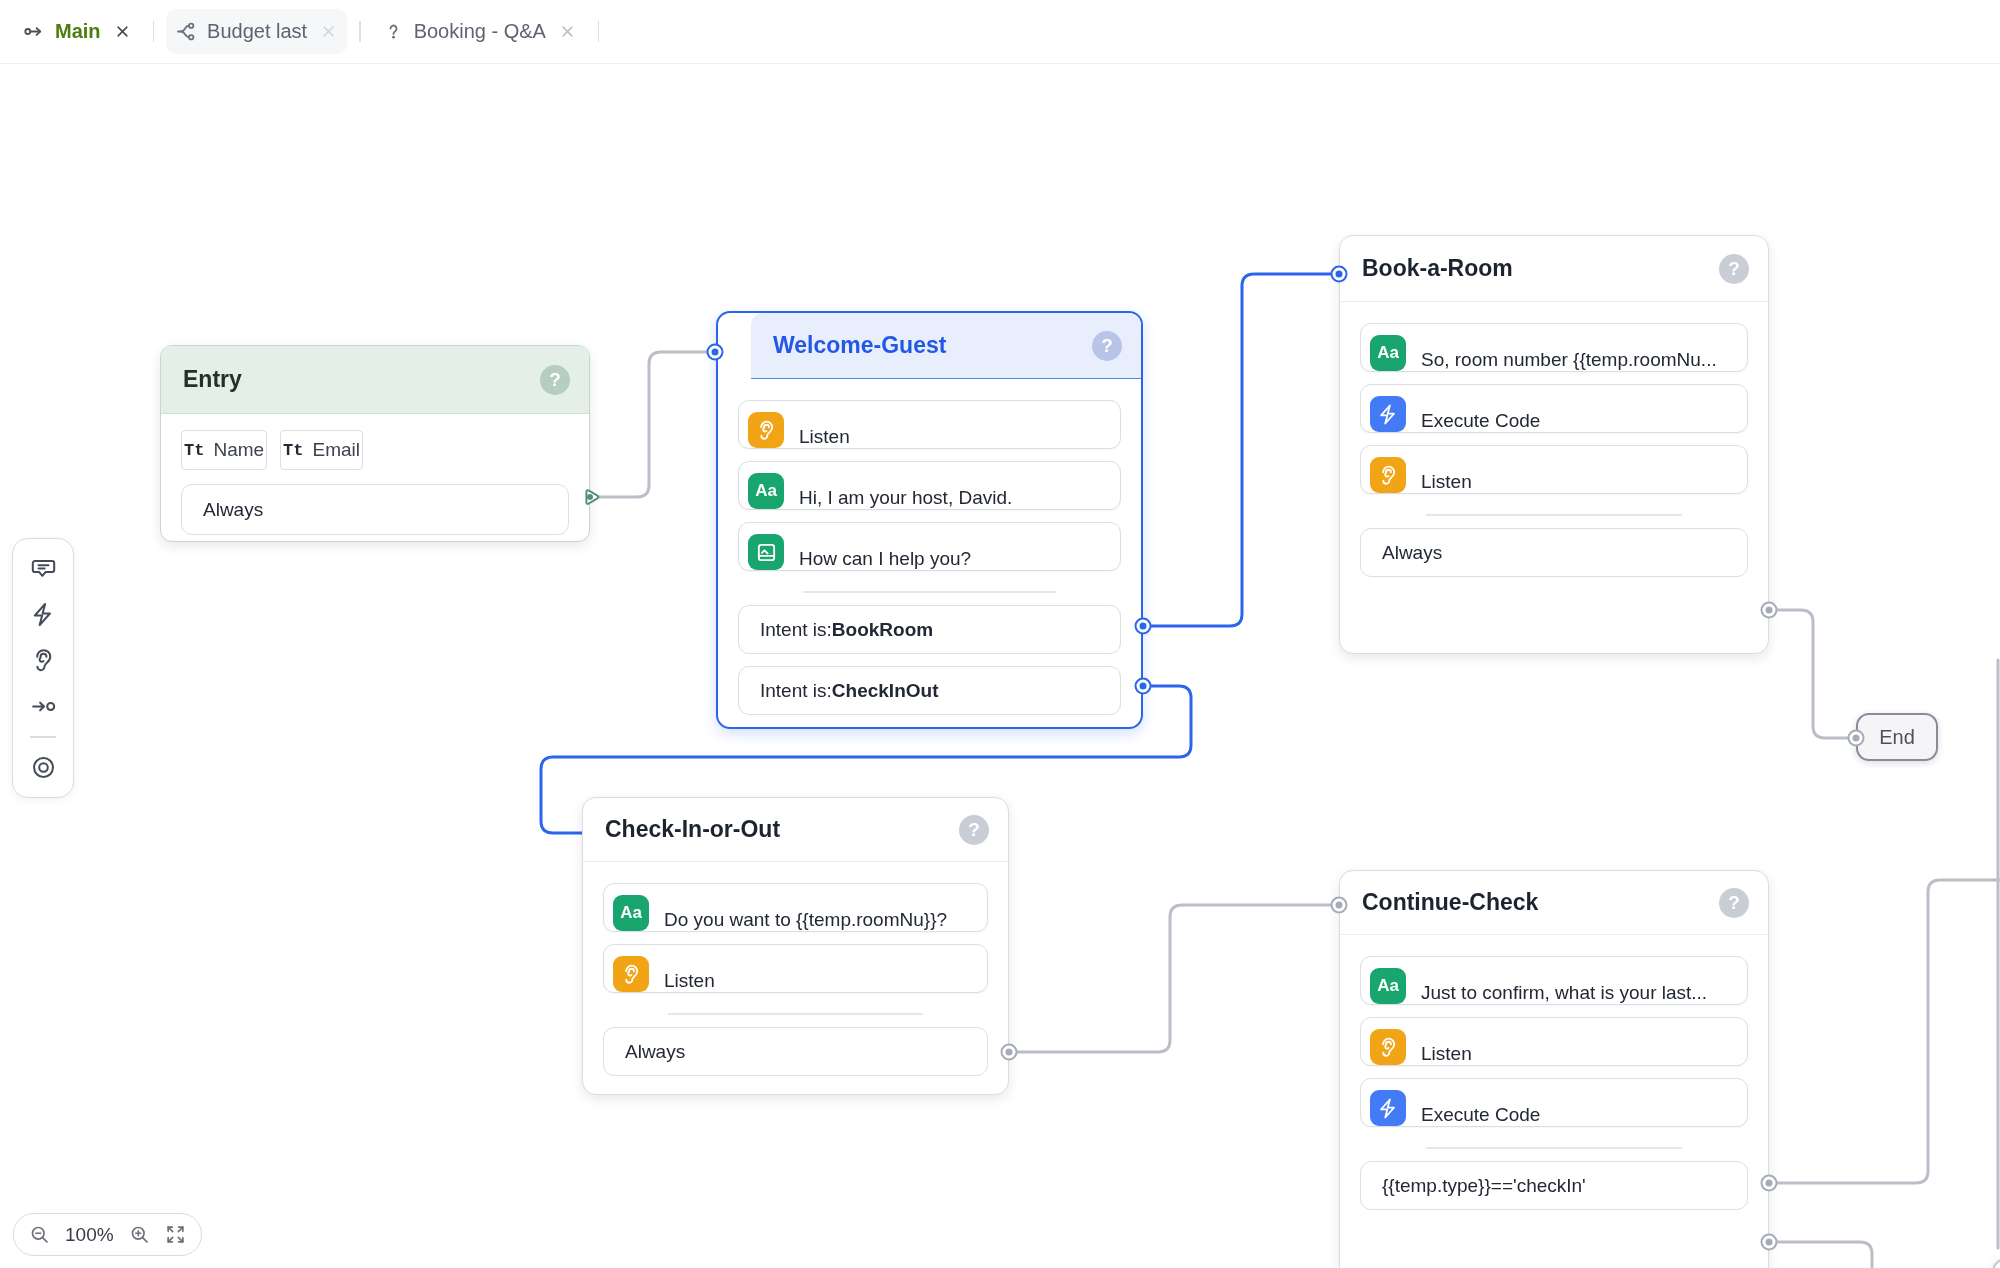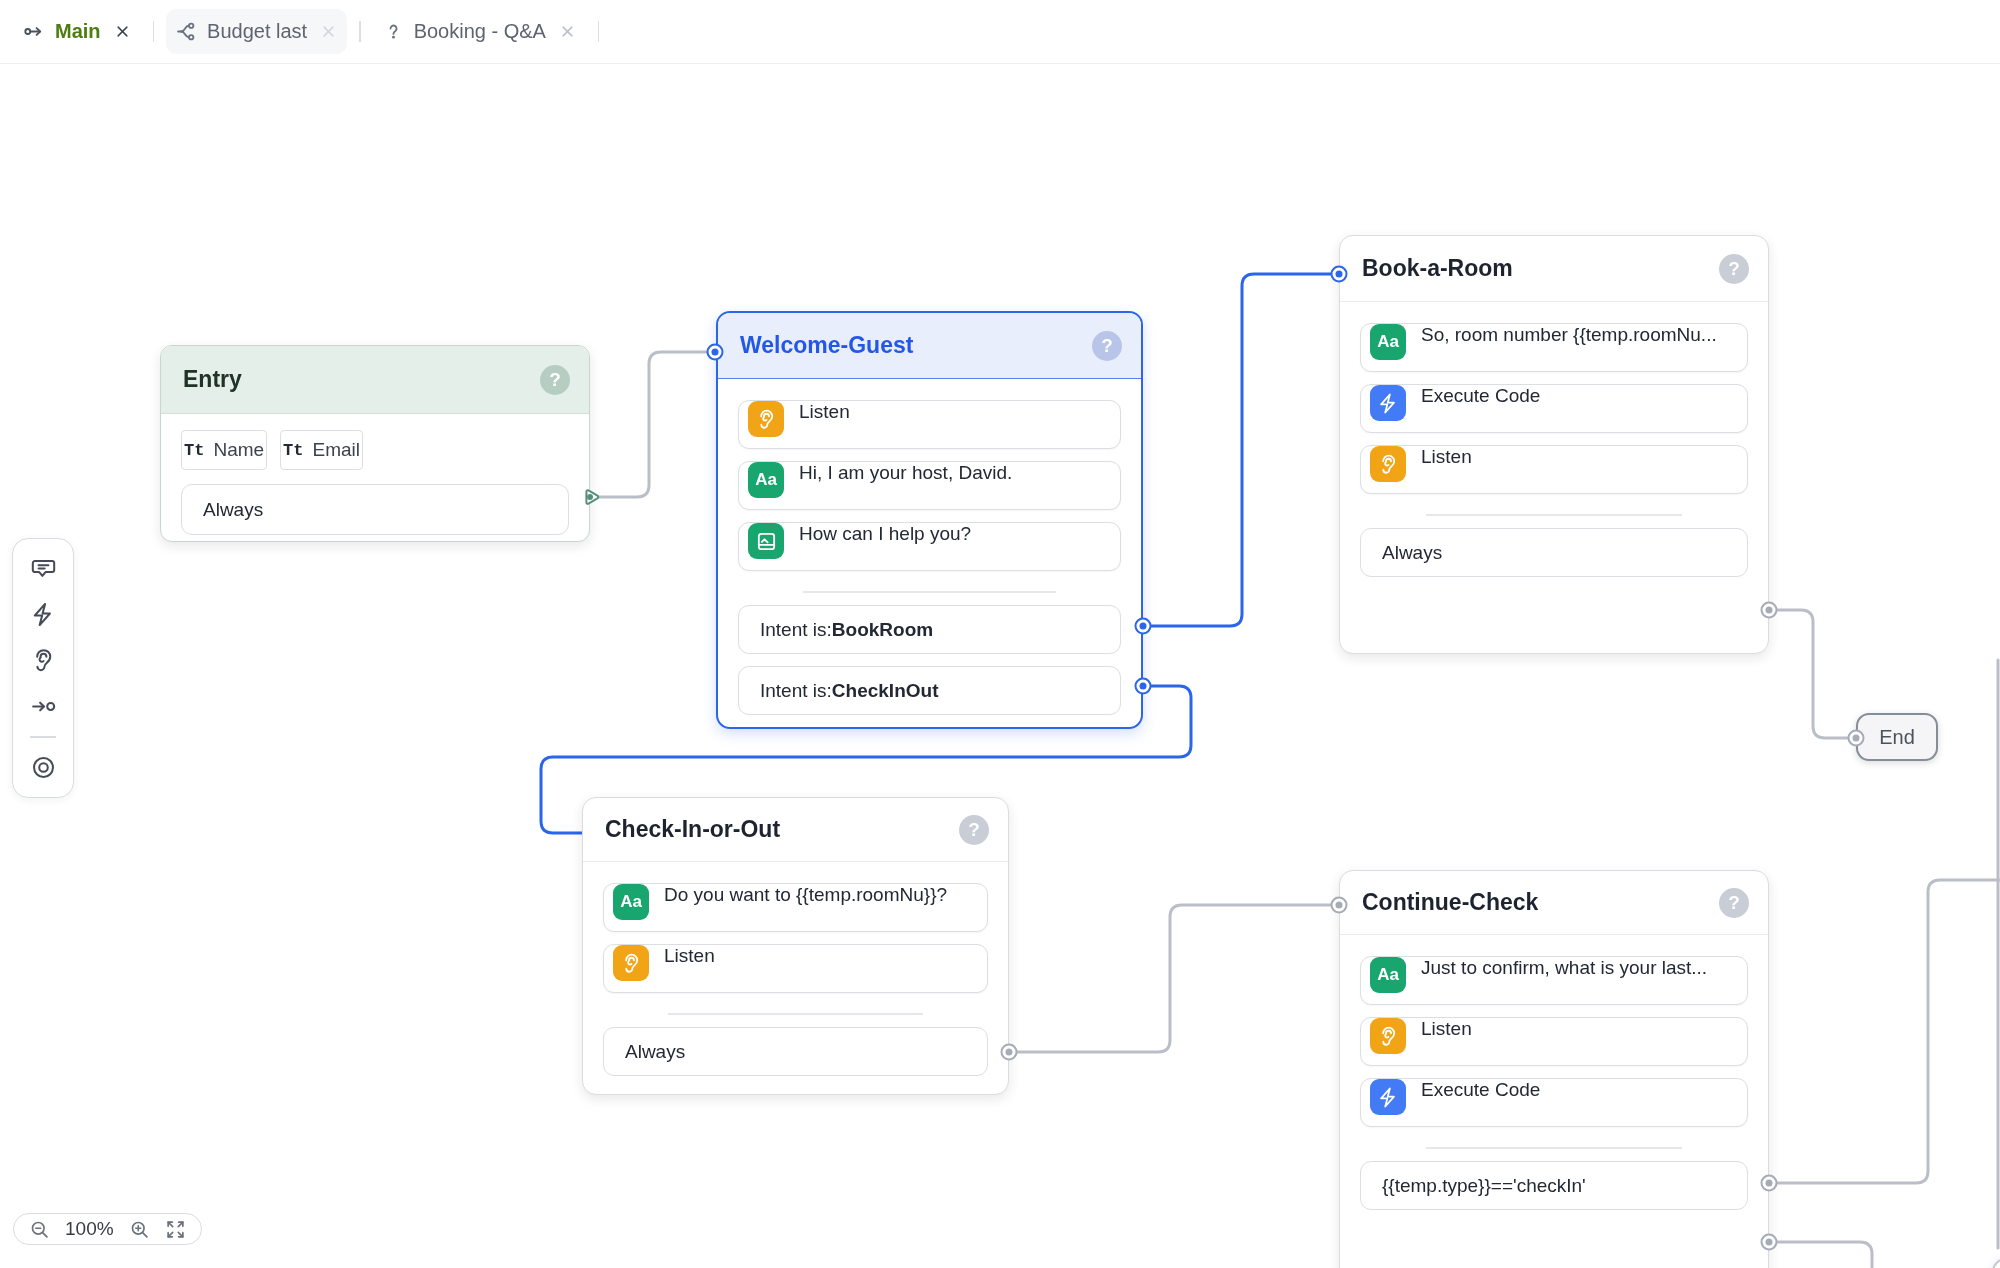--- a/index.html
+++ b/index.html
@@ -36,21 +36,21 @@
   .help{position:absolute;right:19px;top:50%;transform:translateY(-50%);width:30px;height:30px;
         border-radius:50%;background:#c9cdd6;color:#fff;font-size:19px;font-weight:700;
         display:flex;align-items:center;justify-content:center;}
   .entry .help{background:#b6cec2;}
   .selected .help{background:#b9c4e9;}
   .node-body{padding:0 20px;}
   .chips{display:flex;gap:13px;padding-top:16px;}
   .chip{height:38px;border:1.5px solid #dbdee3;border-radius:4px;background:#fff;
         display:flex;align-items:center;gap:9px;padding:0 2px;font-size:19px;color:#3c434f;}
   .chip b{font-family:"Liberation Mono",monospace;font-size:17px;font-weight:700;color:#242a35;}
-  .card{display:flex;align-items:flex-start;gap:15px;height:47px;border:1.5px solid #dbdee3;
+  .card{display:flex;align-items:flex-end;gap:15px;height:47px;border:1.5px solid #dbdee3;
         border-radius:11px;background:#fff;padding:0 9px;margin-top:12px;
         box-shadow:0 1px 2px rgba(25,31,40,.04);font-size:19px;color:#222834;
         white-space:nowrap;overflow:hidden;}
   .tcard{display:flex;align-items:center;height:47px;border:1.5px solid #dbdee3;border-radius:11px;
          background:#fff;padding:0 21px;margin-top:12px;font-size:19px;color:#222834;
          white-space:nowrap;overflow:hidden;}
   .tcard.first{margin-top:14px;height:49px;}
   .tcard b{font-weight:700;}
   .divider{height:2px;background:#e5e7ea;width:66%;margin:20px auto 8px;}
   .icon-sq{width:36px;height:36px;border-radius:9px;flex:0 0 auto;display:flex;align-items:center;
@@ -68,21 +68,21 @@
   .port.gray{border:2.5px solid #a6acb7;} .port.gray i{background:#a6acb7;}
   .port.blue{border:2.5px solid #2a65eb;} .port.blue i{background:#2a65eb;}
   .entryport{position:absolute;z-index:8;transform:translate(-50%,-50%);display:flex;}
   
   #toolbar{position:absolute;left:12px;top:538px;width:62px;background:#fff;z-index:20;
            border:1.5px solid #d9dce1;border-radius:16px;box-shadow:0 2px 8px rgba(25,31,40,.06);
            display:flex;flex-direction:column;align-items:center;padding:16px 0;gap:19px;box-sizing:border-box;}
   .tb{width:27px;height:27px;color:#454c58;display:flex;}
   .tdiv{width:26px;height:2px;background:#d9dce1;margin:-3px 0;}
   
-  #zoompill{position:absolute;left:13px;top:1213px;height:32px;background:#fff;z-index:20;
+  #zoompill{position:absolute;left:13px;top:1213px;height:43px;background:#fff;z-index:20;
             border:1.5px solid #d9dce1;border-radius:21px;display:flex;align-items:center;
             gap:15px;padding:0 15px;box-sizing:border-box;}
   .zicon{width:21px;height:21px;color:#6b7179;display:flex;}
   #zoomlevel{font-size:19px;color:#373d46;}
   svg{display:block;}
 </style>
 </head>
 <body>
 
 <div id="app">
@@ -165,21 +165,21 @@
               <b>Tt</b>
               <span>Email</span>
             </div>
           </div>
           <div class="tcard first">
             <span>Always</span>
           </div>
         </div>
       </div>
       <div class="node selected" style="left: 716px; top: 311px; width: 427px; height: 418px;">
-        <div class="node-header" style="height: 66px;">
+        <div class="node-header" style="height: 66px; margin-left: 33px;">
           <span class="node-title">Welcome-Guest</span>
           <div class="help">?</div>
         </div>
         <div class="node-body" style="padding-top: 9px;">
           <div class="card">
             <span class="icon-sq" style="background: rgb(242, 164, 23);">
               <span style="width:23px;height:23px;display:flex">
                 <svg viewBox="0 0 24 24" width="100%" height="100%" fill="none" stroke="currentColor" stroke-width="1.9" stroke-linecap="round" stroke-linejoin="round">
                   <path d="M6.4 8.6a5.8 5.8 0 1 1 11.6 0c0 5.2-5.2 5.3-5.2 8.9a3.1 3.1 0 1 1-6.2 0"></path>
                   <path d="M14.6 8.6a2.6 2.6 0 0 0-5.2 0v.9a2 2 0 1 0 2.6 3"></path>

